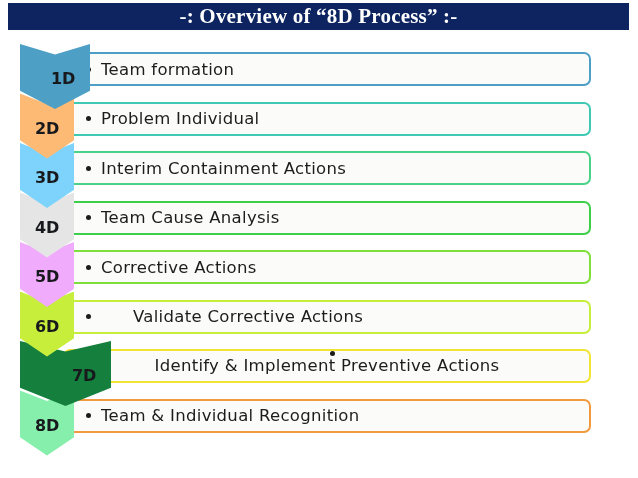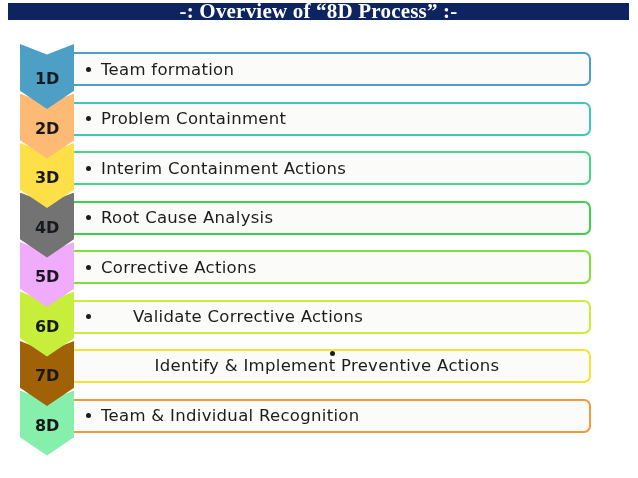--- a/index.html
+++ b/index.html
@@ -7,21 +7,21 @@
     width:638px;height:478px;
     background:#ffffff;
     font-family:"Liberation Sans", sans-serif;
     overflow:hidden;
     position:relative;
   }
   #slide{position:relative;width:638px;height:478px;}
 
   
   .title-bar{
-    position:absolute;left:8px;top:3px;width:621px;height:17px;
+    position:absolute;left:8px;top:3px;width:621px;height:27px;
     background:#0d2460;
     display:flex;align-items:center;justify-content:center;
   }
   .title-text{
     color:#ffffff;
     font-family:"Liberation Serif", serif;
     font-weight:bold;
     font-size:21px;
     letter-spacing:0.2px;
     white-space:nowrap;
@@ -74,53 +74,53 @@
 <body>
 
 <div id="slide">
 
   <div class="title-bar">
     <span class="title-text">-: Overview of “8D Process” :-</span>
   </div>
 
   <div class="rows" id="rows">
       <div class="row" style="top: 0px; z-index: 20;">
-        <div class="chev" style="background: rgb(77, 159, 198);">
+        <div class="chev" style="background: rgb(77, 159, 198); padding-left: 16px;">
           <span class="chev-label">1D</span>
         </div>
         <div class="box" style="border-color: rgb(77, 159, 198);">
           <span class="bullet"></span>
           <span class="box-text">Team  formation</span>
         </div>
       </div>
       <div class="row" style="top: 49.5px; z-index: 19;">
         <div class="chev" style="background: #fdba74;">
           <span class="chev-label">2D</span>
         </div>
         <div class="box" style="border-color: rgb(63, 201, 180);">
           <span class="bullet"></span>
-          <span class="box-text">Problem  Containment</span>
+          <span class="box-text">Problem  Individual</span>
         </div>
       </div>
       <div class="row" style="top: 99px; z-index: 18;">
-        <div class="chev" style="background: #fde047;">
+        <div class="chev" style="background: #7dd3fc;">
           <span class="chev-label">3D</span>
         </div>
         <div class="box" style="border-color: rgb(74, 211, 136);">
           <span class="bullet"></span>
           <span class="box-text">Interim  Containment  Actions</span>
         </div>
       </div>
       <div class="row" style="top: 148.5px; z-index: 17;">
-        <div class="chev" style="background: #737373;">
+        <div class="chev" style="background: #e5e5e5;">
           <span class="chev-label">4D</span>
         </div>
         <div class="box" style="border-color: rgb(62, 207, 74);">
           <span class="bullet"></span>
-          <span class="box-text">Root  Cause  Analysis</span>
+          <span class="box-text">Team  Cause  Analysis</span>
         </div>
       </div>
       <div class="row" style="top: 198px; z-index: 16;">
         <div class="chev" style="background: #f0abfc;">
           <span class="chev-label">5D</span>
         </div>
         <div class="box" style="border-color: rgb(127, 224, 60);">
           <span class="bullet"></span>
           <span class="box-text">Corrective  Actions</span>
         </div>
@@ -128,21 +128,21 @@
       <div class="row" style="top: 247.5px; z-index: 15;">
         <div class="chev" style="background: rgb(200, 238, 60);">
           <span class="chev-label">6D</span>
         </div>
         <div class="box" style="border-color: rgb(200, 238, 60); gap: 32px;">
           <span class="bullet"></span>
           <span class="box-text">Validate  Corrective  Actions</span>
         </div>
       </div>
       <div class="row" style="top: 297px; z-index: 14;">
-        <div class="chev" style="background: #a16207;">
+        <div class="chev" style="background: #15803d; padding-left: 37px;">
           <span class="chev-label">7D</span>
         </div>
         <div class="box" style="border-color: rgb(242, 227, 53); flex-direction: column;">
           <span class="bullet"></span>
           <span class="box-text">Identify  &amp;  Implement  Preventive  Actions</span>
         </div>
       </div>
       <div class="row" style="top: 346.5px; z-index: 13;">
         <div class="chev" style="background: #86efac;">
           <span class="chev-label">8D</span>

